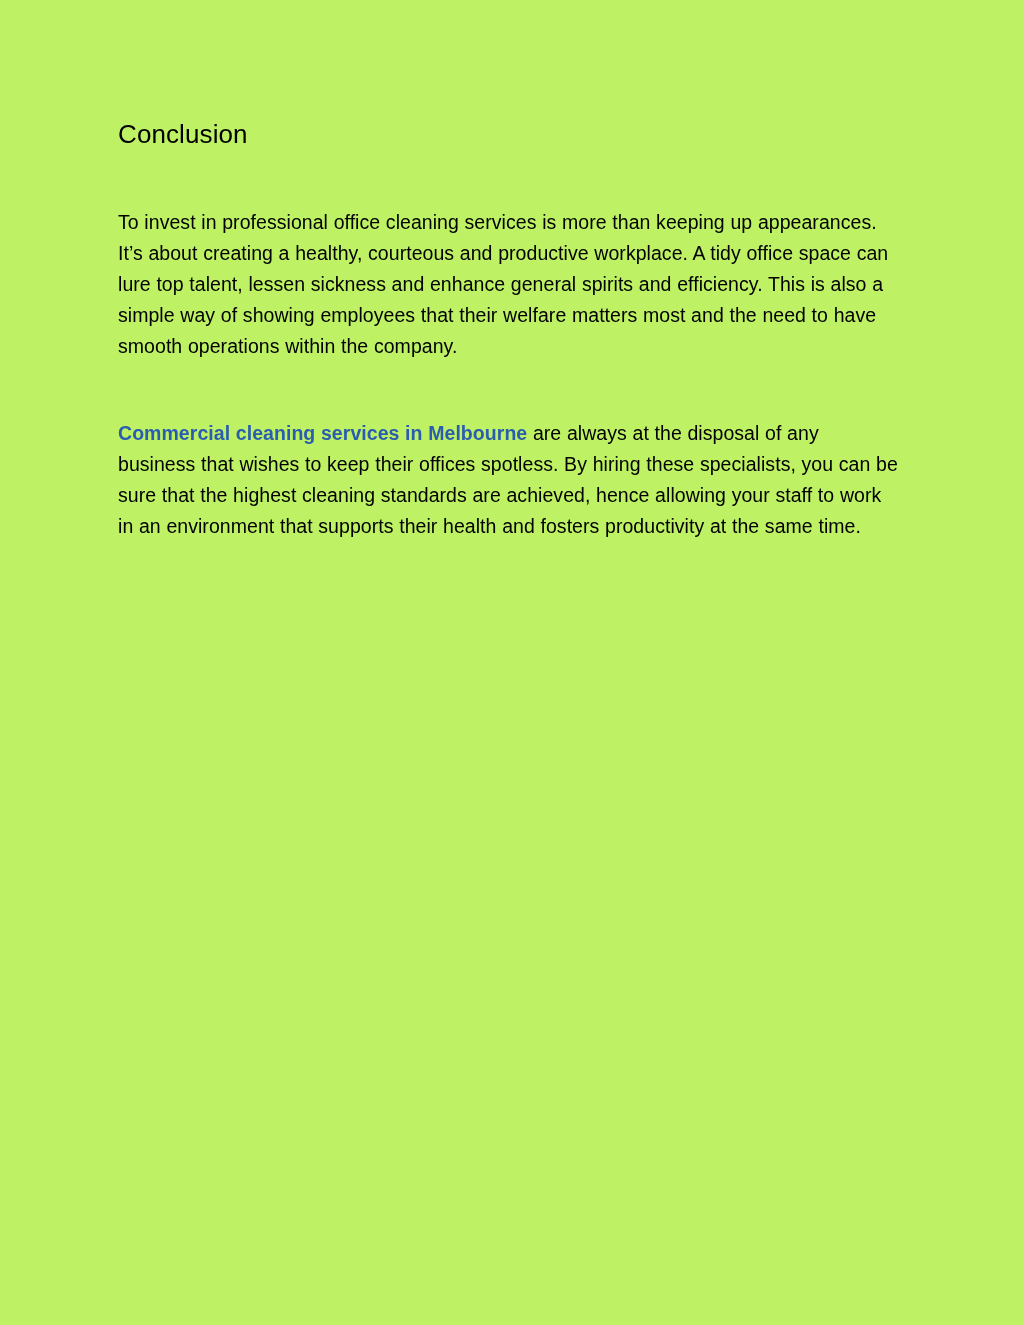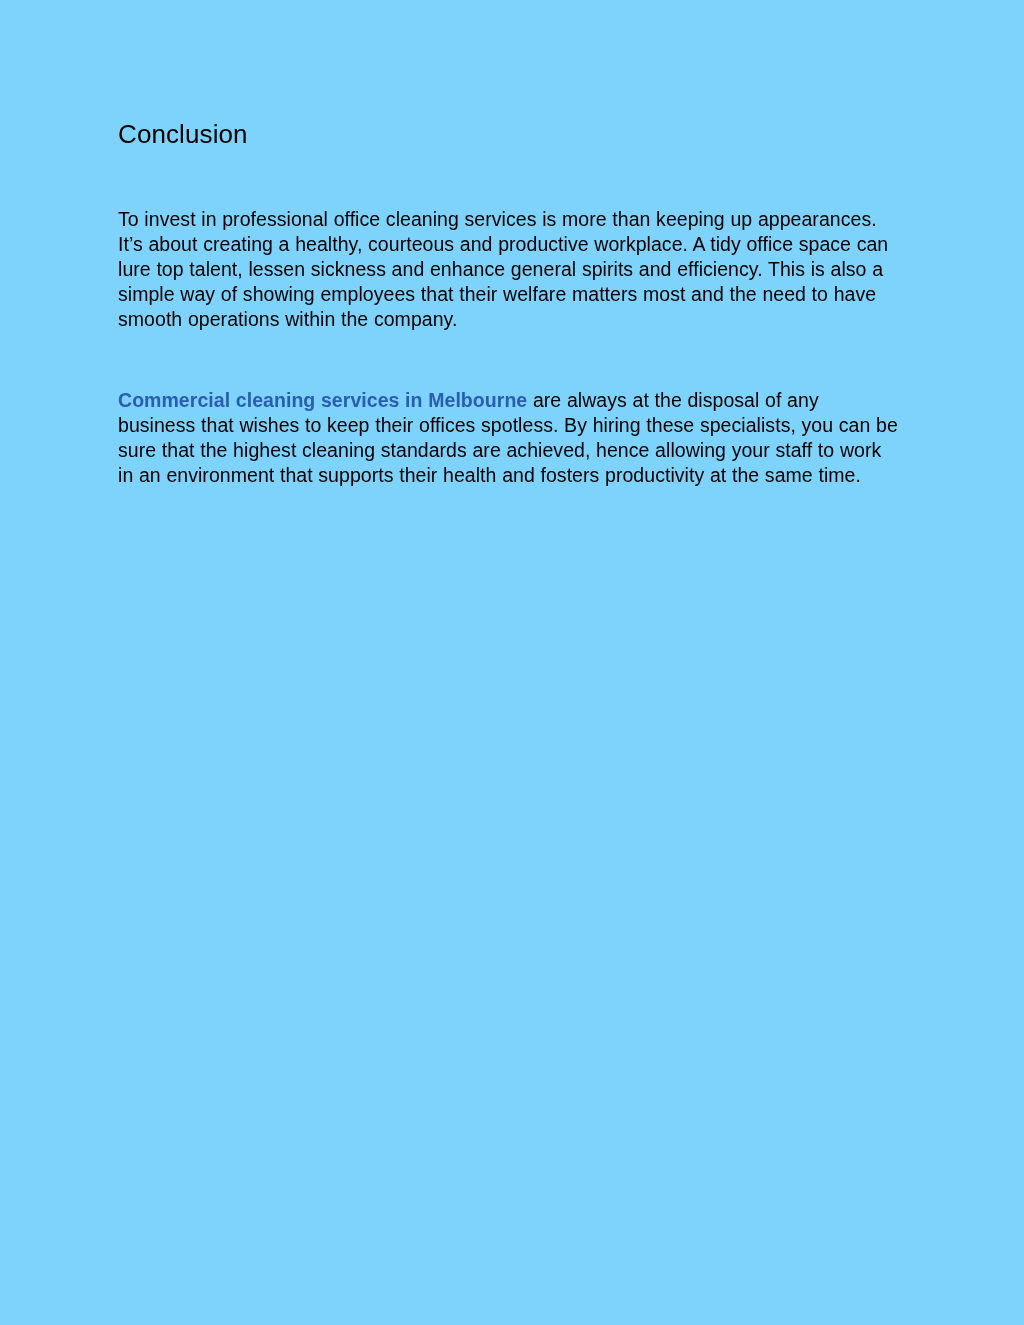--- a/index.html
+++ b/index.html
@@ -12,21 +12,21 @@
     height: 1325px;
     overflow: hidden;
     font-family: "Liberation Sans", sans-serif;
     -webkit-font-smoothing: antialiased;
   }
 
   #page {
     position: relative;
     width: 1024px;
     height: 1325px;
-    background: #7dd3fc;
+    background: #bef264;
   }
 
   #content {
     position: absolute;
     left: 118px;
     top: 118px;
     width: 780px;
   }
 
   .doc-heading {
@@ -40,21 +40,21 @@
   }
 
   .spacer-after-heading {
     height: 57px;
   }
 
   .doc-paragraph {
     font-size: 19.5px;
     font-weight: 400;
     color: #000000;
-    line-height: 25px;
+    line-height: 31px;
     letter-spacing: 0.05px;
     margin: 0;
     padding: 0;
     text-align: left;
     word-spacing: 0.2px;
   }
 
   .paragraph-gap {
     height: 56px;
   }

